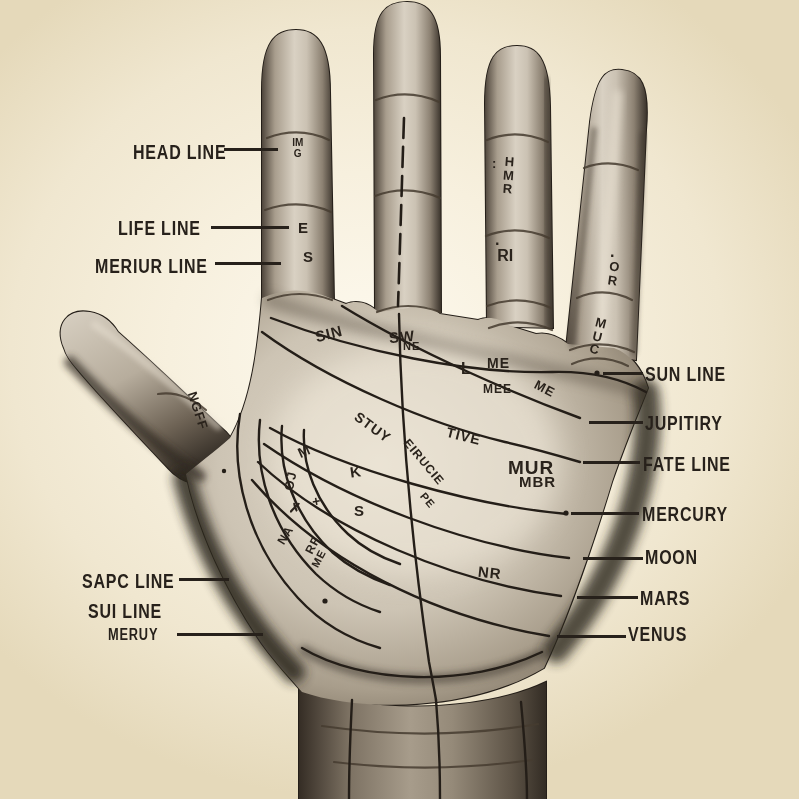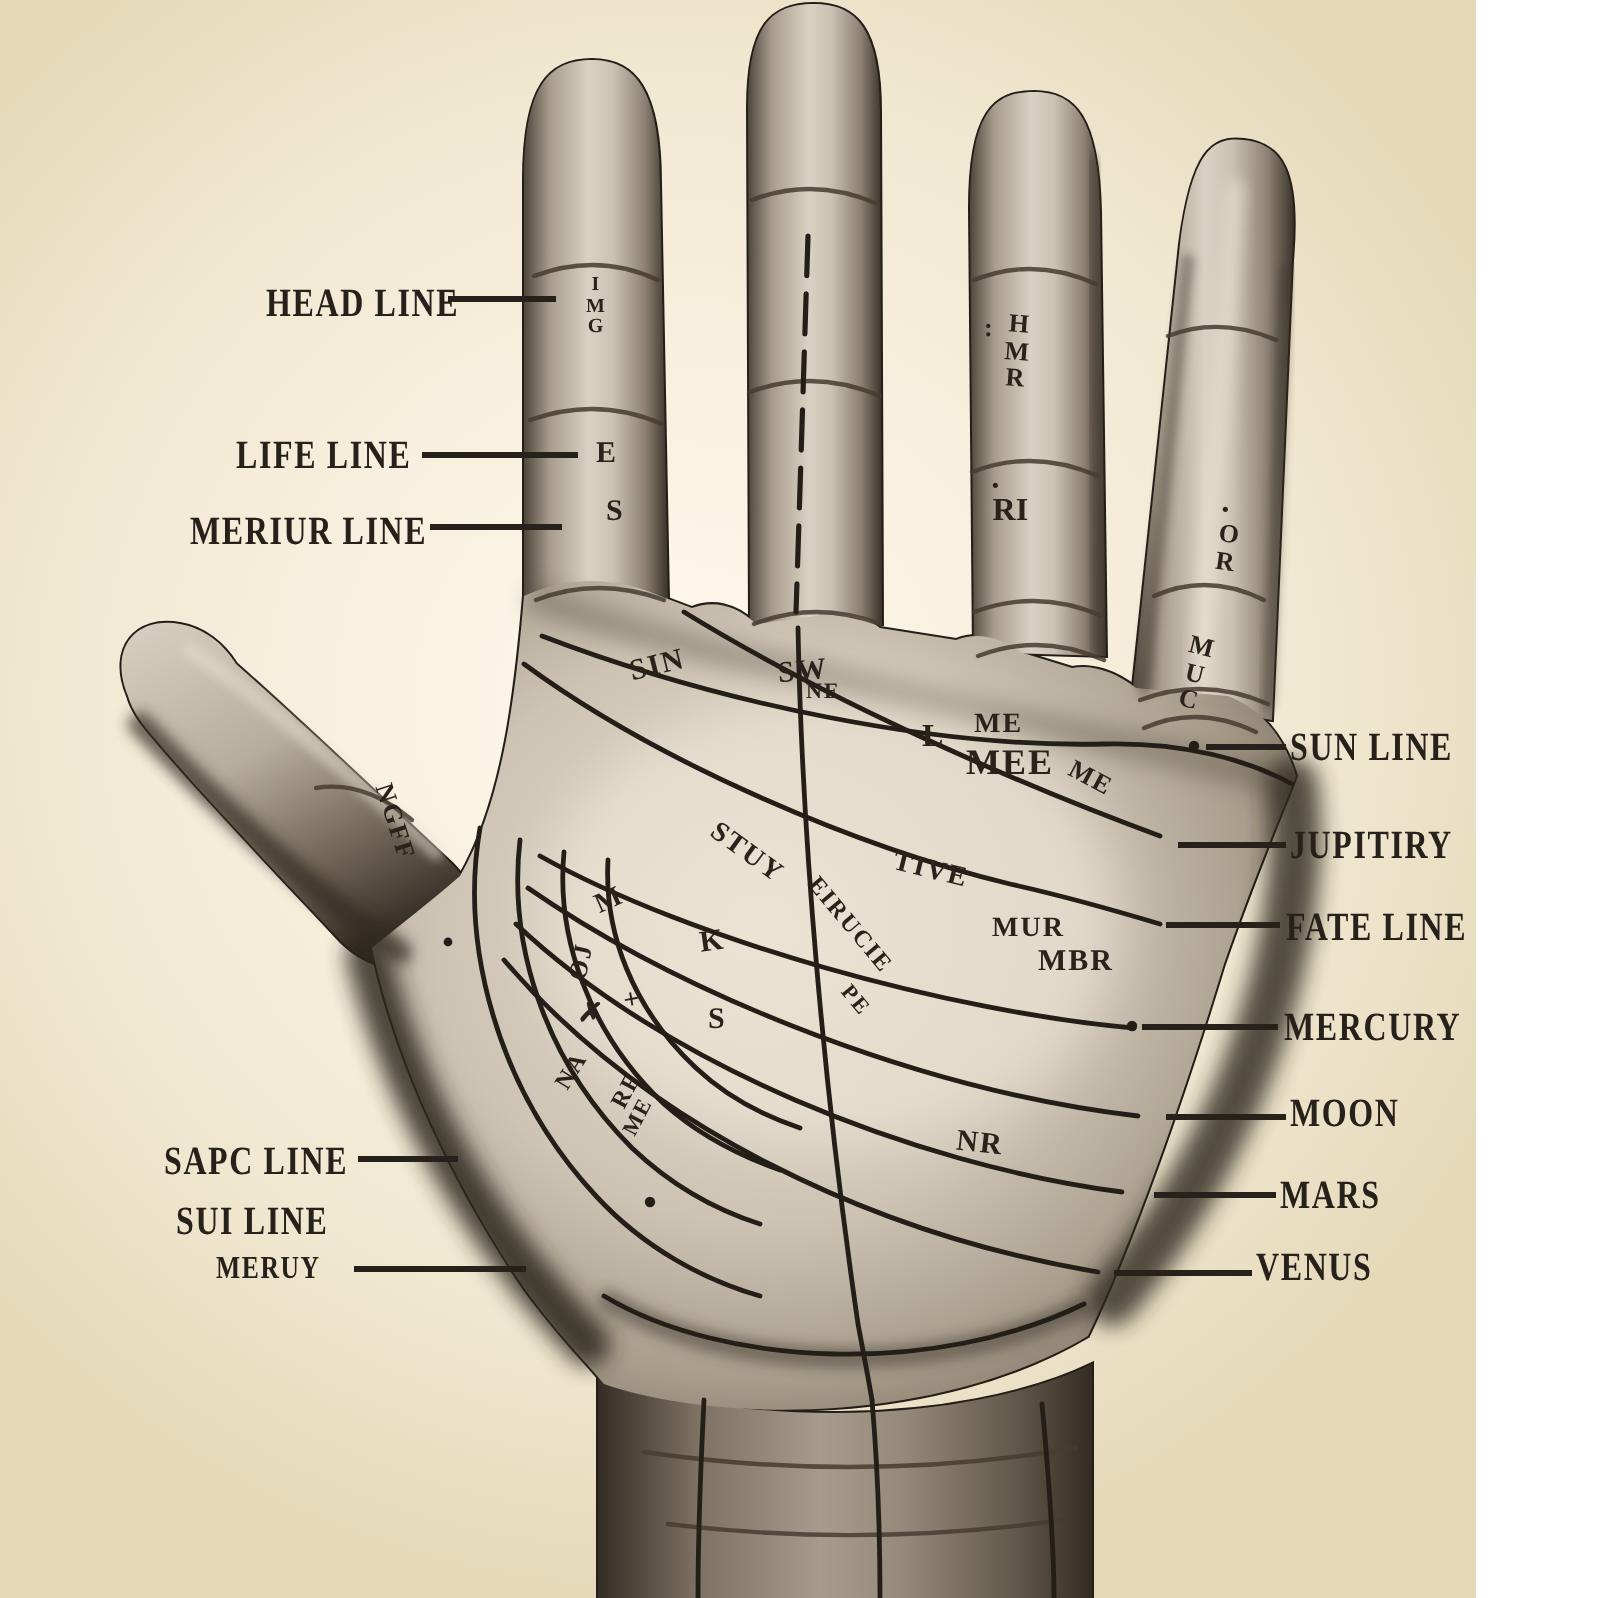--- a/index.html
+++ b/index.html
@@ -1,19 +1,19 @@
 <!DOCTYPE html>
 <html><head>
 <meta charset="utf-8">
 <style>
   html,body{margin:0;padding:0;}
   .stage{
-    position:relative;width:738px;height:799px;overflow:hidden;
+    position:relative;width:799px;height:799px;overflow:hidden;
     background:radial-gradient(ellipse 62% 56% at 46% 44%, #fdf9ee 0%, #f7f0de 40%, #f0e7d0 72%, #e5d9ba 100%);
-    font-family:Liberation Serif, serif;
+    font-family:Liberation Sans, sans-serif;
   }
   .art{position:absolute;left:0;top:0;width:799px;height:799px;}
   .label{
     position:absolute;color:#27211b;font-weight:bold;font-size:20px;
     letter-spacing:1px;white-space:nowrap;transform:scaleX(0.8);transform-origin:left center;
   }
   .label.small{font-size:16px;}
   .leader{position:absolute;height:2.6px;background:#27211b;}
   .mark{
     position:absolute;color:#2a231c;font-weight:bold;white-space:nowrap;
@@ -210,27 +210,27 @@
   <div class="mark" style="left:495px;top:236px;font-size:16px">·</div>
   <div class="mark stack" style="left:496px;top:248px;font-size:16px">RI</div>
   <div class="mark" style="left:610px;top:248px;font-size:16px">·</div>
   <div class="mark stack" style="left:606px;top:260px;font-size:13px;transform:rotate(8deg)">OR</div>
   <div class="mark stack" style="left:590px;top:316px;font-size:13px;transform:rotate(14deg)">MUC</div>
   <div class="mark" style="left:315px;top:326px;font-size:15px;transform:rotate(-14deg)">SIN</div>
   <div class="mark" style="left:389px;top:329px;font-size:15px;transform:rotate(-6deg)">SW</div>
   <div class="mark" style="left:403px;top:341px;font-size:11px">NE</div>
   <div class="mark" style="left:461px;top:361px;font-size:16px">L</div>
   <div class="mark" style="left:487px;top:356px;font-size:14px">ME</div>
-  <div class="mark" style="left:483px;top:372px;font-size:18px">MEE</div>
+  <div class="mark" style="left:483px;top:383px;font-size:12px">MEE</div>
   <div class="mark" style="left:534px;top:382px;font-size:13px;transform:rotate(28deg)">ME</div>
   <div class="mark" style="left:446px;top:429px;font-size:14px;transform:rotate(14deg)">TIVE</div>
   <div class="mark" style="left:352px;top:420px;font-size:14px;transform:rotate(36deg)">STUY</div>
   <div class="mark" style="left:396px;top:456px;font-size:12px;transform:rotate(50deg)">EIRUCIE</div>
   <div class="mark" style="left:419px;top:495px;font-size:11px;transform:rotate(50deg)">PE</div>
-  <div class="mark" style="left:496px;top:458px;font-size:14px">MUR</div>
+  <div class="mark" style="left:508px;top:458px;font-size:19px">MUR</div>
   <div class="mark" style="left:519px;top:474px;font-size:15px">MBR</div>
   <div class="mark" style="left:478px;top:565px;font-size:15px;transform:rotate(6deg)">NR</div>
   <div class="mark" style="left:178px;top:404px;font-size:13px;transform:rotate(72deg)">NGFF</div>
   <div class="mark" style="left:298px;top:444px;font-size:14px;transform:rotate(-24deg)">M</div>
   <div class="mark" style="left:281px;top:474px;font-size:13px;transform:rotate(-78deg)">OJ</div>
   <div class="mark" style="left:350px;top:464px;font-size:15px;transform:rotate(-8deg)">K</div>
   <div class="mark" style="left:354px;top:503px;font-size:15px">S</div>
   <div class="mark" style="left:289px;top:501px;font-size:14px;transform:rotate(8deg)">✗</div>
   <div class="mark" style="left:312px;top:494px;font-size:14px;transform:rotate(-10deg)">+</div>
   <div class="mark" style="left:276px;top:529px;font-size:12px;transform:rotate(-58deg)">NA</div>

